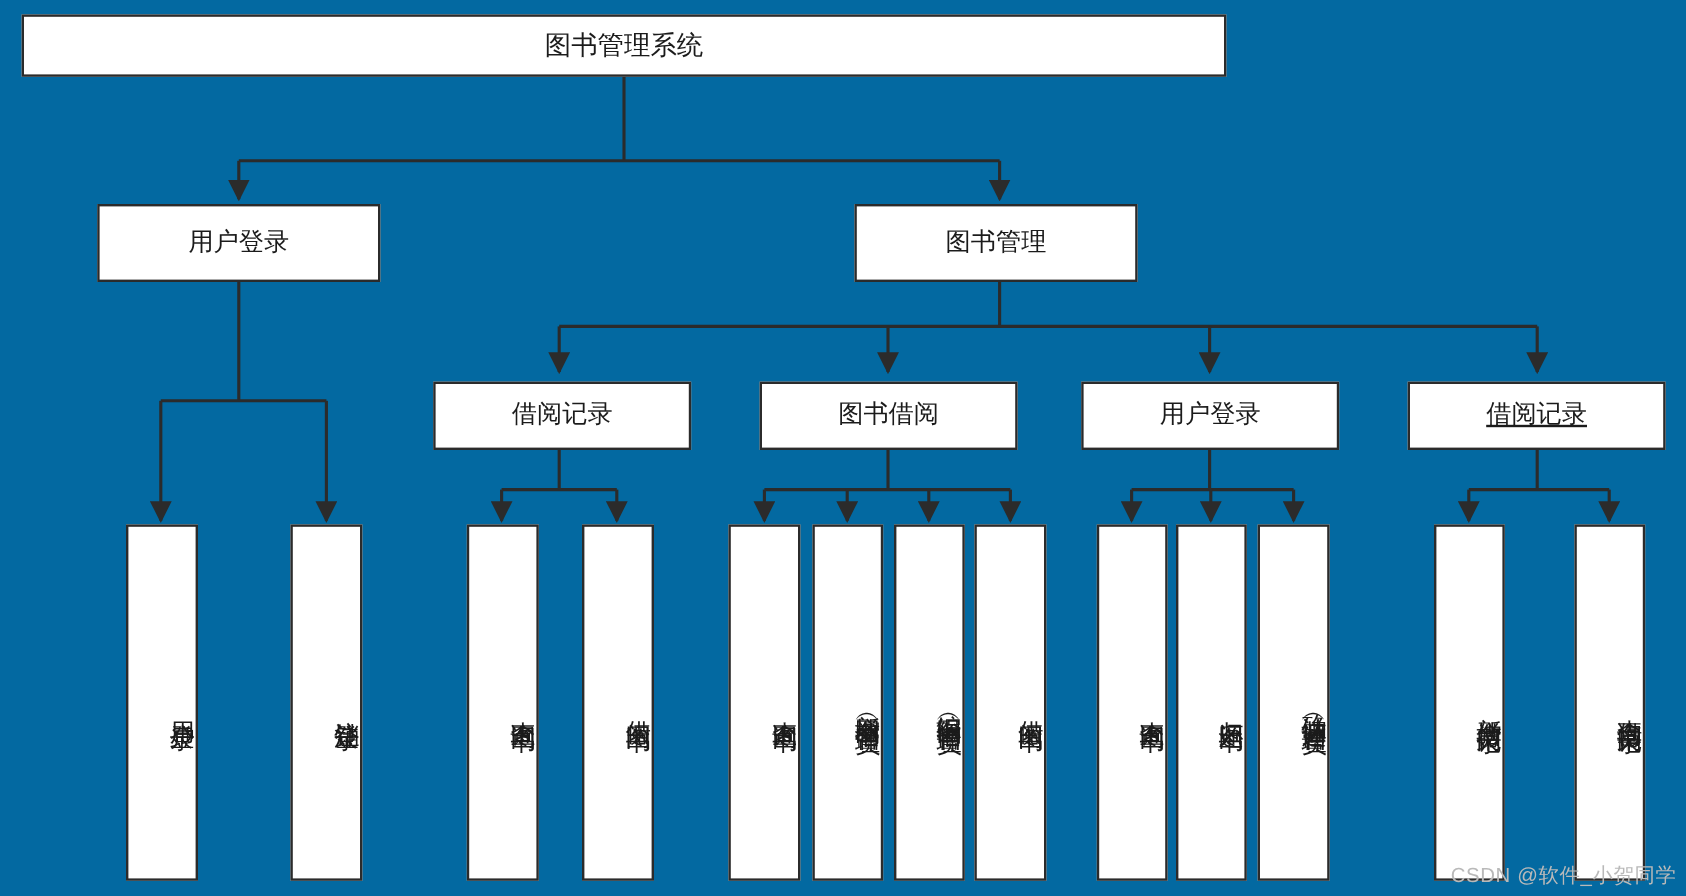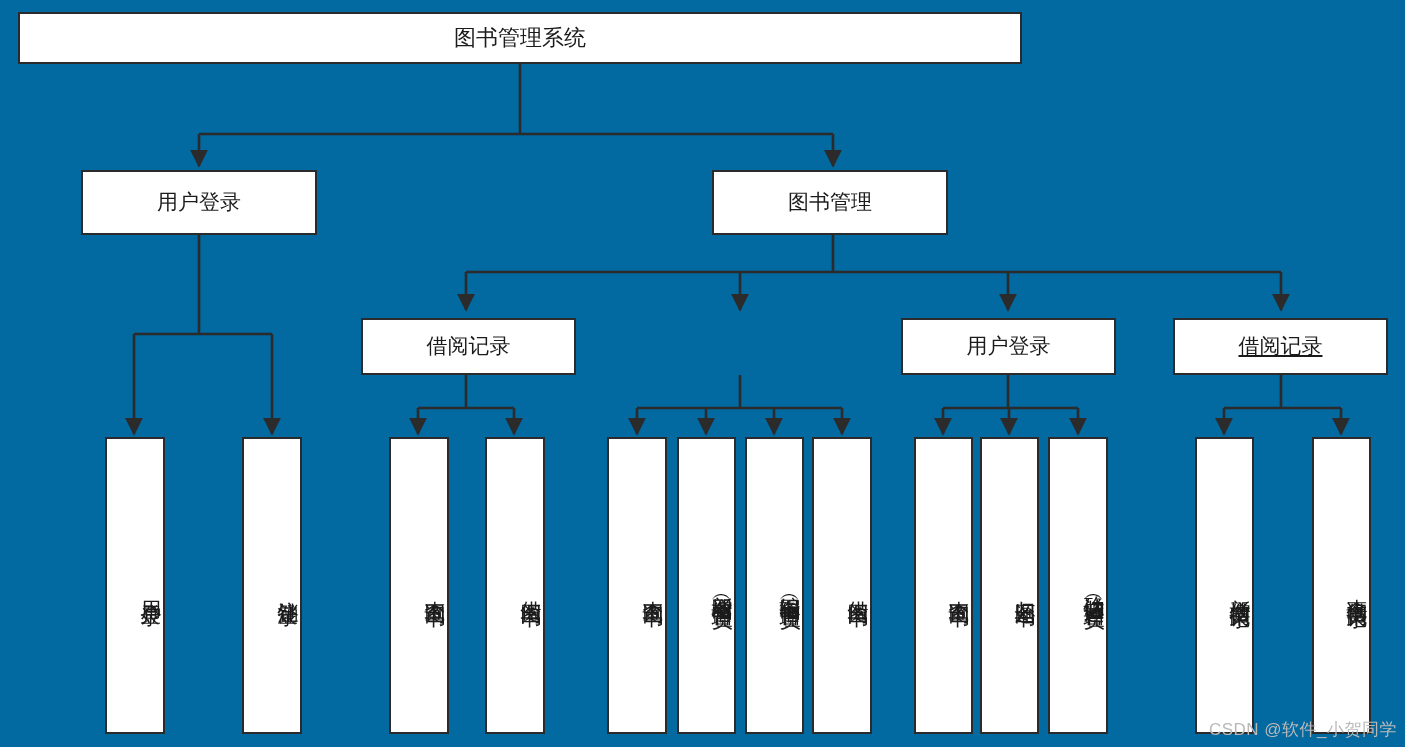--- a/index.html
+++ b/index.html
@@ -134,20 +134,23 @@
   <div class="node horiz" style="left:81px; top:170px; width:236px; height:65px;">
     <span>用户登录</span>
   </div>
   <div class="node horiz" style="left:712px; top:170px; width:236px; height:65px;">
     <span>图书管理</span>
   </div>
 
   <div class="node horiz" style="left:361px; top:318px; width:215px; height:57px;">
     <span>借阅记录</span>
   </div>
+  <div class="node horiz" style="left:633px; top:318px; width:215px; height:57px;">
+    <span>图书借阅</span>
+  </div>
   <div class="node horiz" style="left:901px; top:318px; width:215px; height:57px;">
     <span>用户登录</span>
   </div>
   <div class="node horiz" style="left:1173px; top:318px; width:215px; height:57px;text-decoration:underline;">
     <span>借阅记录</span>
   </div>
 
   <div class="node vert" style="left:105px; top:437px; width:60px; height:297px;">
     <span class="vlabel">用户登录</span>
   </div>

